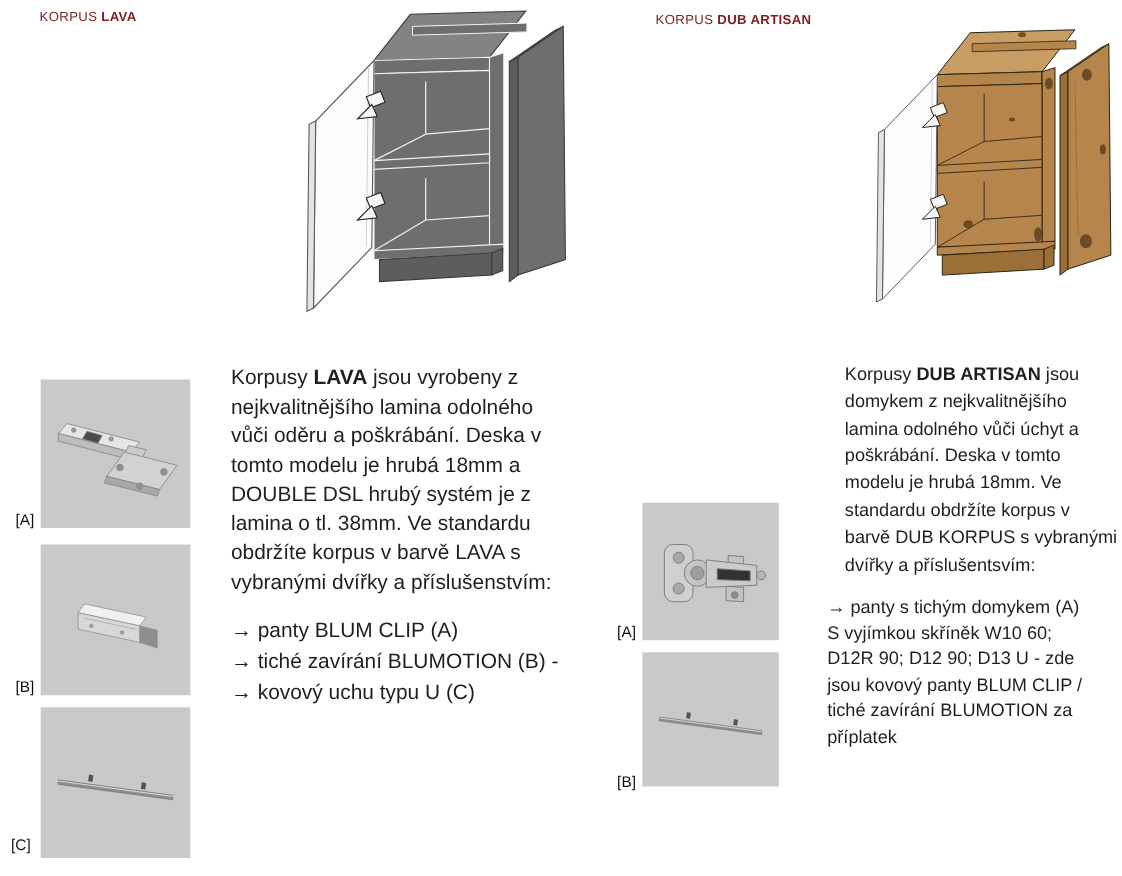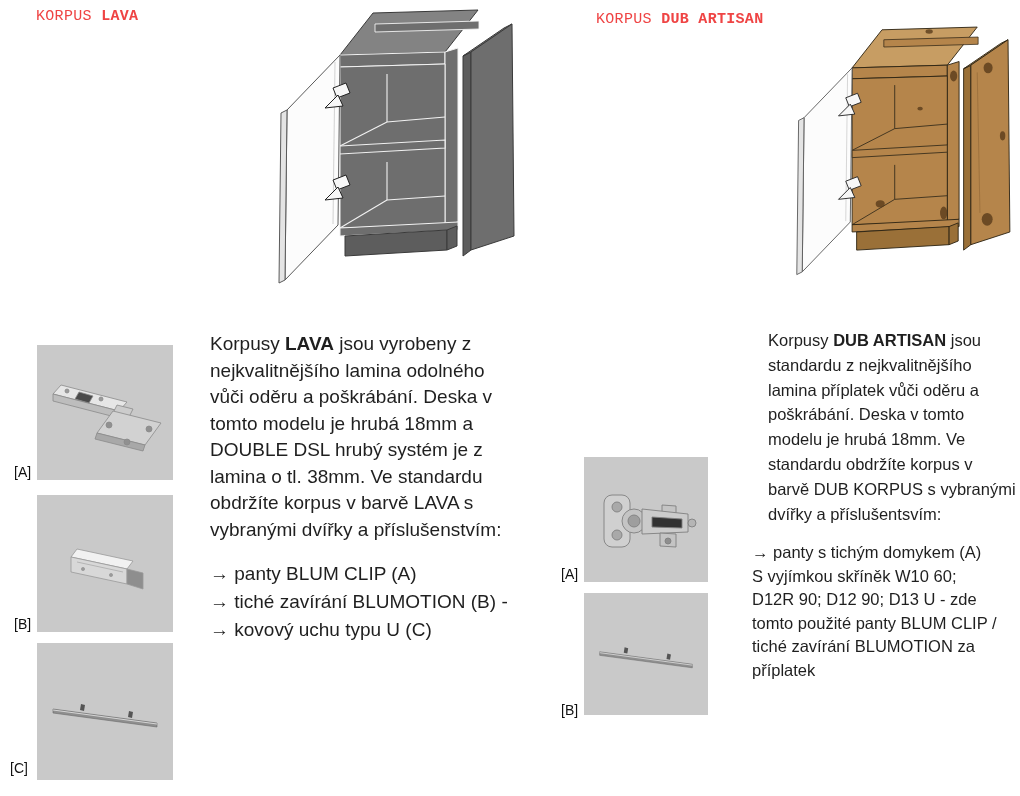--- a/index.html
+++ b/index.html
@@ -1,19 +1,19 @@
 <!DOCTYPE html>
 <html><head>
 <meta charset="utf-8">
 <style>
   html,body{margin:0;padding:0;background:#ffffff;}
   .page{position:relative;width:1020px;height:796px;background:#ffffff;overflow:hidden;
         font-family:"Liberation Sans",sans-serif;color:#1f1f1f;}
   .abs{position:absolute;}
-  .sec-title{font-size:15px;color:#ef4444;letter-spacing:0.3px;white-space:nowrap;font-family:Liberation Mono, monospace;}
+  .sec-title{font-size:12px;color:#7f1d1d;letter-spacing:0.3px;white-space:nowrap;}
   .sec-title b{font-weight:700;}
   .para{font-size:19px;line-height:26.5px;}
   .para b{font-weight:700;}
   .para-r{font-size:16.5px;line-height:24.8px;}
   .para-r b{font-weight:700;}
   .bullets-l{font-size:19px;line-height:28px;}
   .bullets-r{font-size:16.5px;line-height:23.6px;}
   .b-indent{padding-left:18px;}
   .imgbox{position:absolute;background:#c9c9c9;}
   .imgbox svg{display:block;width:100%;height:100%;}
@@ -221,31 +221,31 @@
         <line x1="16" y1="67" x2="120" y2="81" stroke="#d5d5d5" stroke-width="1"></line>
         <polygon points="44,61 48,62 47,68 43,67" fill="#555555"></polygon>
         <polygon points="92,68 96,69 95,75 91,74" fill="#555555"></polygon>
       </g>
     </svg>
   </div>
   <div class="lbl" style="left:561px;top:702px;">[B]</div>
 
   <div class="abs para-r" style="left:768px;top:311px;width:252px;margin-top:17px;">
     <div class="pl"><span>Korpusy </span><b>DUB ARTISAN</b><span> jsou</span></div>
-    <div class="pl">standardu z nejkvalitnějšího</div>
-    <div class="pl">lamina příplatek vůči oděru a</div>
+    <div class="pl">domykem z nejkvalitnějšího</div>
+    <div class="pl">lamina odolného vůči úchyt a</div>
     <div class="pl">poškrábání. Deska v tomto</div>
     <div class="pl">modelu je hrubá 18mm. Ve</div>
     <div class="pl">standardu obdržíte korpus v</div>
     <div class="pl">barvě DUB KORPUS s vybranými</div>
     <div class="pl">dvířky a příslušentsvím:</div>
   </div>
 
   <div class="abs bullets-r" style="left:752px;top:541px;width:252px;">
     <div class="pl">→ panty s tichým domykem (A)</div>
     <div class="pl">S vyjímkou skříněk W10 60;</div>
     <div class="pl">D12R 90; D12 90; D13 U - zde</div>
-    <div class="pl">tomto použité panty BLUM CLIP /</div>
+    <div class="pl">jsou kovový panty BLUM CLIP /</div>
     <div class="pl">tiché zavírání BLUMOTION za</div>
     <div class="pl">příplatek</div>
   </div>
 
 </div>
 
 </body></html>

